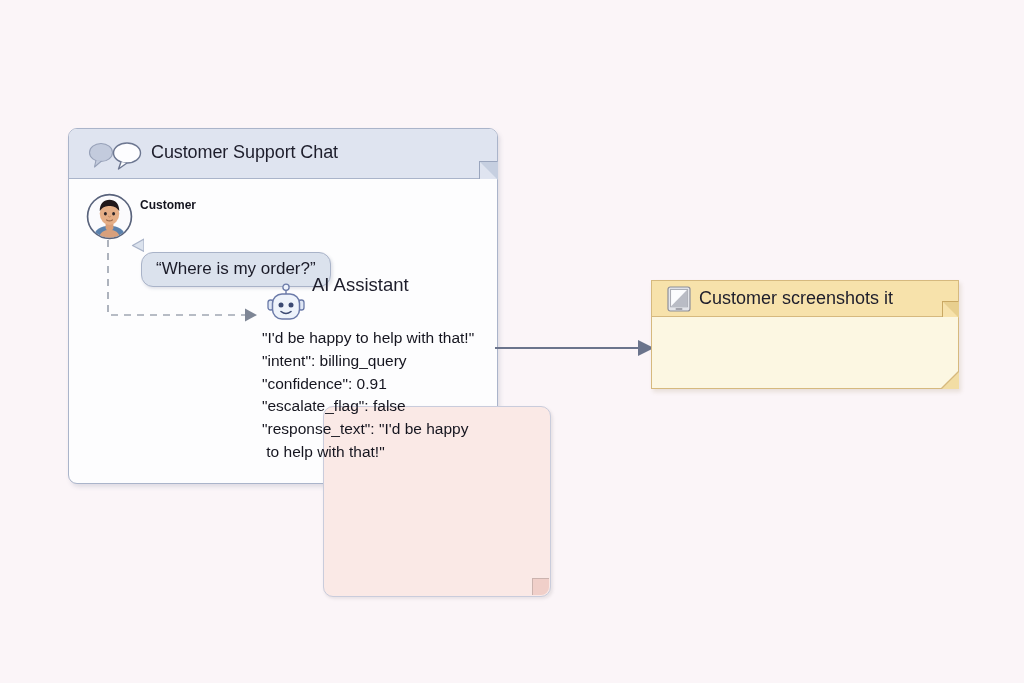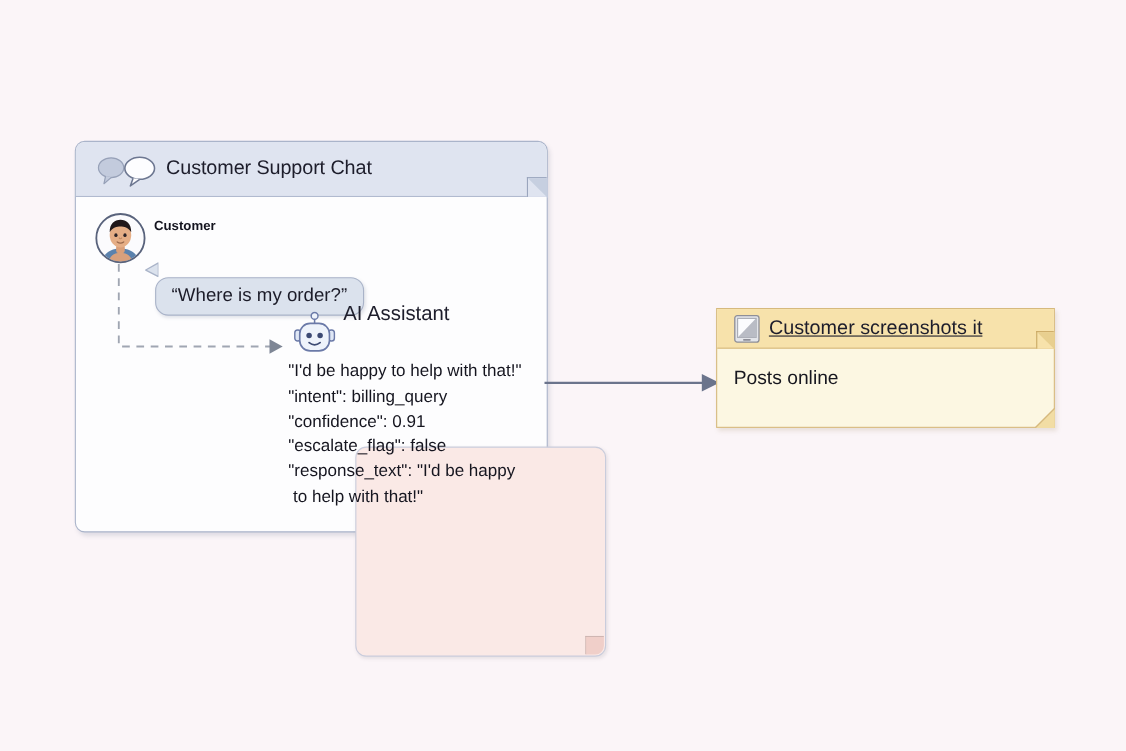--- a/index.html
+++ b/index.html
@@ -238,21 +238,20 @@
     top: 286px;
     width: 24px;
     height: 26px;
   }
   #note-title-text {
     position: absolute;
     left: 699px;
     top: 288px;
     font-size: 18px;
     color: #1d1d2b;
-    text-decoration: underline;
   }
   #note-body {
     position: absolute;
     left: 667px;
     top: 330px;
     font-size: 17.5px;
     color: #17171f;
     line-height: 26px;
   }
   #note-body div { white-space: nowrap; }
@@ -353,16 +352,15 @@
 
   <svg id="phone-icon" viewBox="0 0 24 26">
     <rect x="1" y="1" width="22" height="24" rx="2.2" fill="#e3e5ea" stroke="#8e8f98" stroke-width="1.2"></rect>
     <rect x="3.6" y="3.4" width="16.8" height="17.4" fill="#fbfcfe" stroke="#9fa2ab" stroke-width="0.9"></rect>
     <path d="M3.6 20.8 L20.4 3.4 L20.4 20.8 Z" fill="#b9bcc5"></path>
     <rect x="8.5" y="22.2" width="7" height="1.5" rx="0.7" fill="#8e8f98"></rect>
   </svg>
 
   <div id="note-title-text">Customer screenshots it</div>
   <div id="note-body">
-    <div>Posts online</div>
   </div>
 
 </div>
 
 </body></html>

